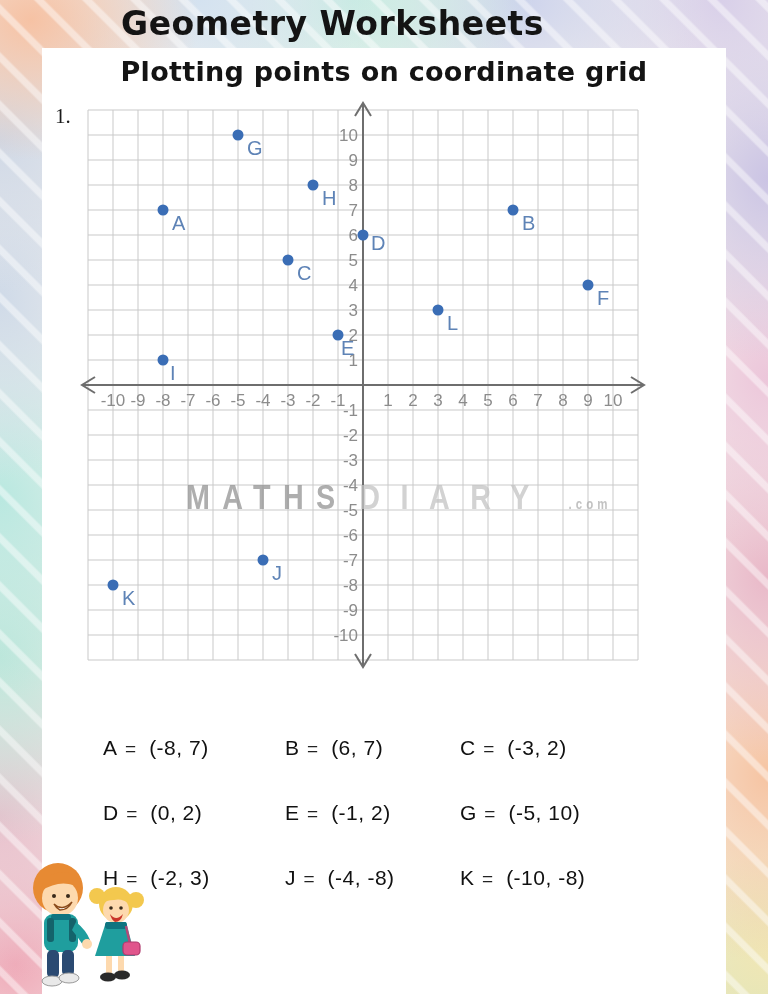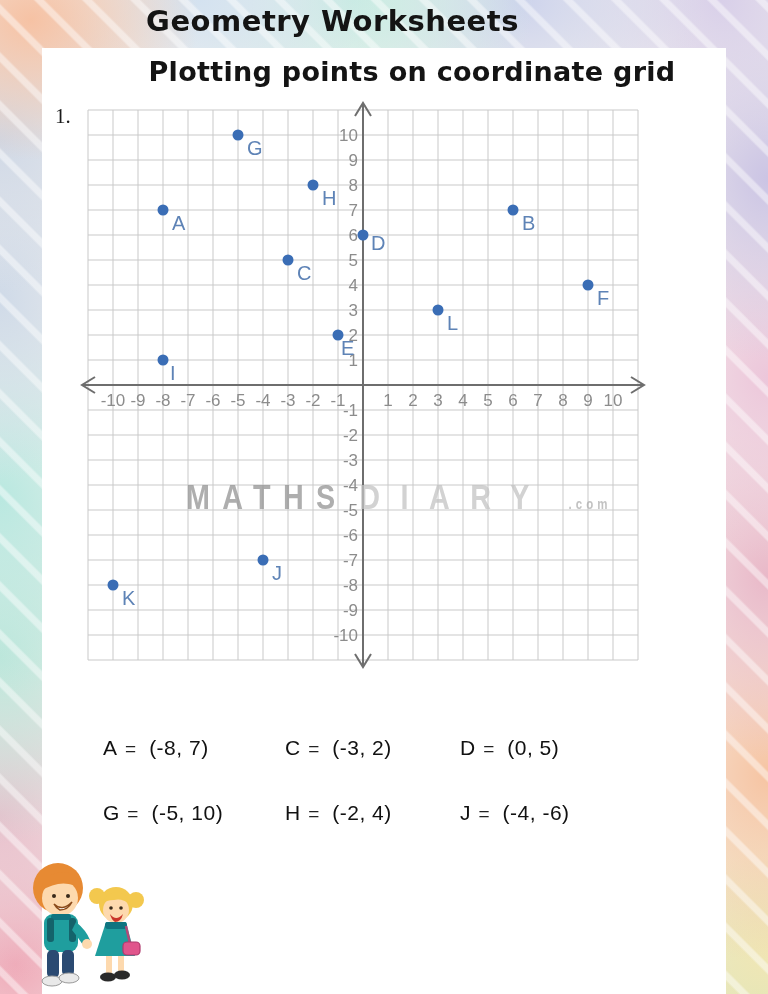--- a/index.html
+++ b/index.html
@@ -40,26 +40,26 @@
       rgba(255,255,255,.45) 14px, rgba(255,255,255,.45) 19px,
       rgba(255,255,255,0) 21px, rgba(255,255,255,0) 34px);
   }
   .panel{
     position:absolute;left:42px;top:48px;width:684px;height:946px;
     background:#ffffff;z-index:2;
   }
   .main-title{
     position:absolute;left:0;top:4px;width:665px;z-index:3;
     text-align:center;font-family:"DejaVu Sans",sans-serif;
-    font-weight:700;font-size:29px;color:#141414;letter-spacing:.5px;
+    font-weight:700;font-size:33px;color:#141414;letter-spacing:.5px;
   }
   .sub-title{
     position:absolute;left:42px;top:56px;width:684px;z-index:3;
     text-align:center;font-family:"DejaVu Sans",sans-serif;
-    font-weight:700;font-size:27px;color:#141414;letter-spacing:.3px;padding-left:28px;
+    font-weight:700;font-size:27px;color:#141414;letter-spacing:.3px;
   }
   .qnum{
     position:absolute;left:55px;top:104px;z-index:3;
     font-family:"Liberation Serif",serif;font-size:21px;color:#1a1a1a;
   }
   .plot{position:absolute;left:80px;top:98px;z-index:3;}
   .plot text{font-family:"Liberation Sans",sans-serif;}
   .watermark{
     position:absolute;left:186px;top:477px;z-index:4;white-space:nowrap;
     transform:scaleX(.82);transform-origin:left center;pointer-events:none;
@@ -209,25 +209,28 @@
   </svg>
 
 <div class="watermark">
   <span class="wm-1">MATHS</span>
   <span class="wm-2">DIARY</span>
   <span class="wm-3">.com</span>
 </div>
 
 <div class="answers">
   <div class="ans"><span class="ans-label">A</span><span class="ans-eq">=</span><span class="ans-val">(-8, 7)</span></div>
+  <div class="ans"><span class="ans-label">B</span><span class="ans-eq">=</span><span class="ans-val">(6, 7)</span></div>
   <div class="ans"><span class="ans-label">C</span><span class="ans-eq">=</span><span class="ans-val">(-3, 2)</span></div>
-  <div class="ans"><span class="ans-label">D</span><span class="ans-eq">=</span><span class="ans-val">(0, 5)</span></div>
+  <div class="ans"><span class="ans-label">D</span><span class="ans-eq">=</span><span class="ans-val">(0, 2)</span></div>
+  <div class="ans"><span class="ans-label">E</span><span class="ans-eq">=</span><span class="ans-val">(-1, 2)</span></div>
   <div class="ans"><span class="ans-label">G</span><span class="ans-eq">=</span><span class="ans-val">(-5, 10)</span></div>
-  <div class="ans"><span class="ans-label">H</span><span class="ans-eq">=</span><span class="ans-val">(-2, 4)</span></div>
-  <div class="ans"><span class="ans-label">J</span><span class="ans-eq">=</span><span class="ans-val">(-4, -6)</span></div>
+  <div class="ans"><span class="ans-label">H</span><span class="ans-eq">=</span><span class="ans-val">(-2, 3)</span></div>
+  <div class="ans"><span class="ans-label">J</span><span class="ans-eq">=</span><span class="ans-val">(-4, -8)</span></div>
+  <div class="ans"><span class="ans-label">K</span><span class="ans-eq">=</span><span class="ans-val">(-10, -8)</span></div>
 </div>
 
 <svg class="kids" width="150" height="132" viewBox="0 0 150 132" xmlns="http://www.w3.org/2000/svg">
 
   <g>
     <circle cx="52" cy="30" r="25" fill="#e78a33"></circle>
     <circle cx="54" cy="40" r="18" fill="#fdd9ae"></circle>
     <path d="M33,36 Q38,14 58,14 Q74,16 76,32 Q66,24 52,26 Q40,28 33,36 Z" fill="#e78a33"></path>
     <circle cx="48" cy="38" r="2" fill="#3a2a1a"></circle>
     <circle cx="62" cy="38" r="2" fill="#3a2a1a"></circle>

